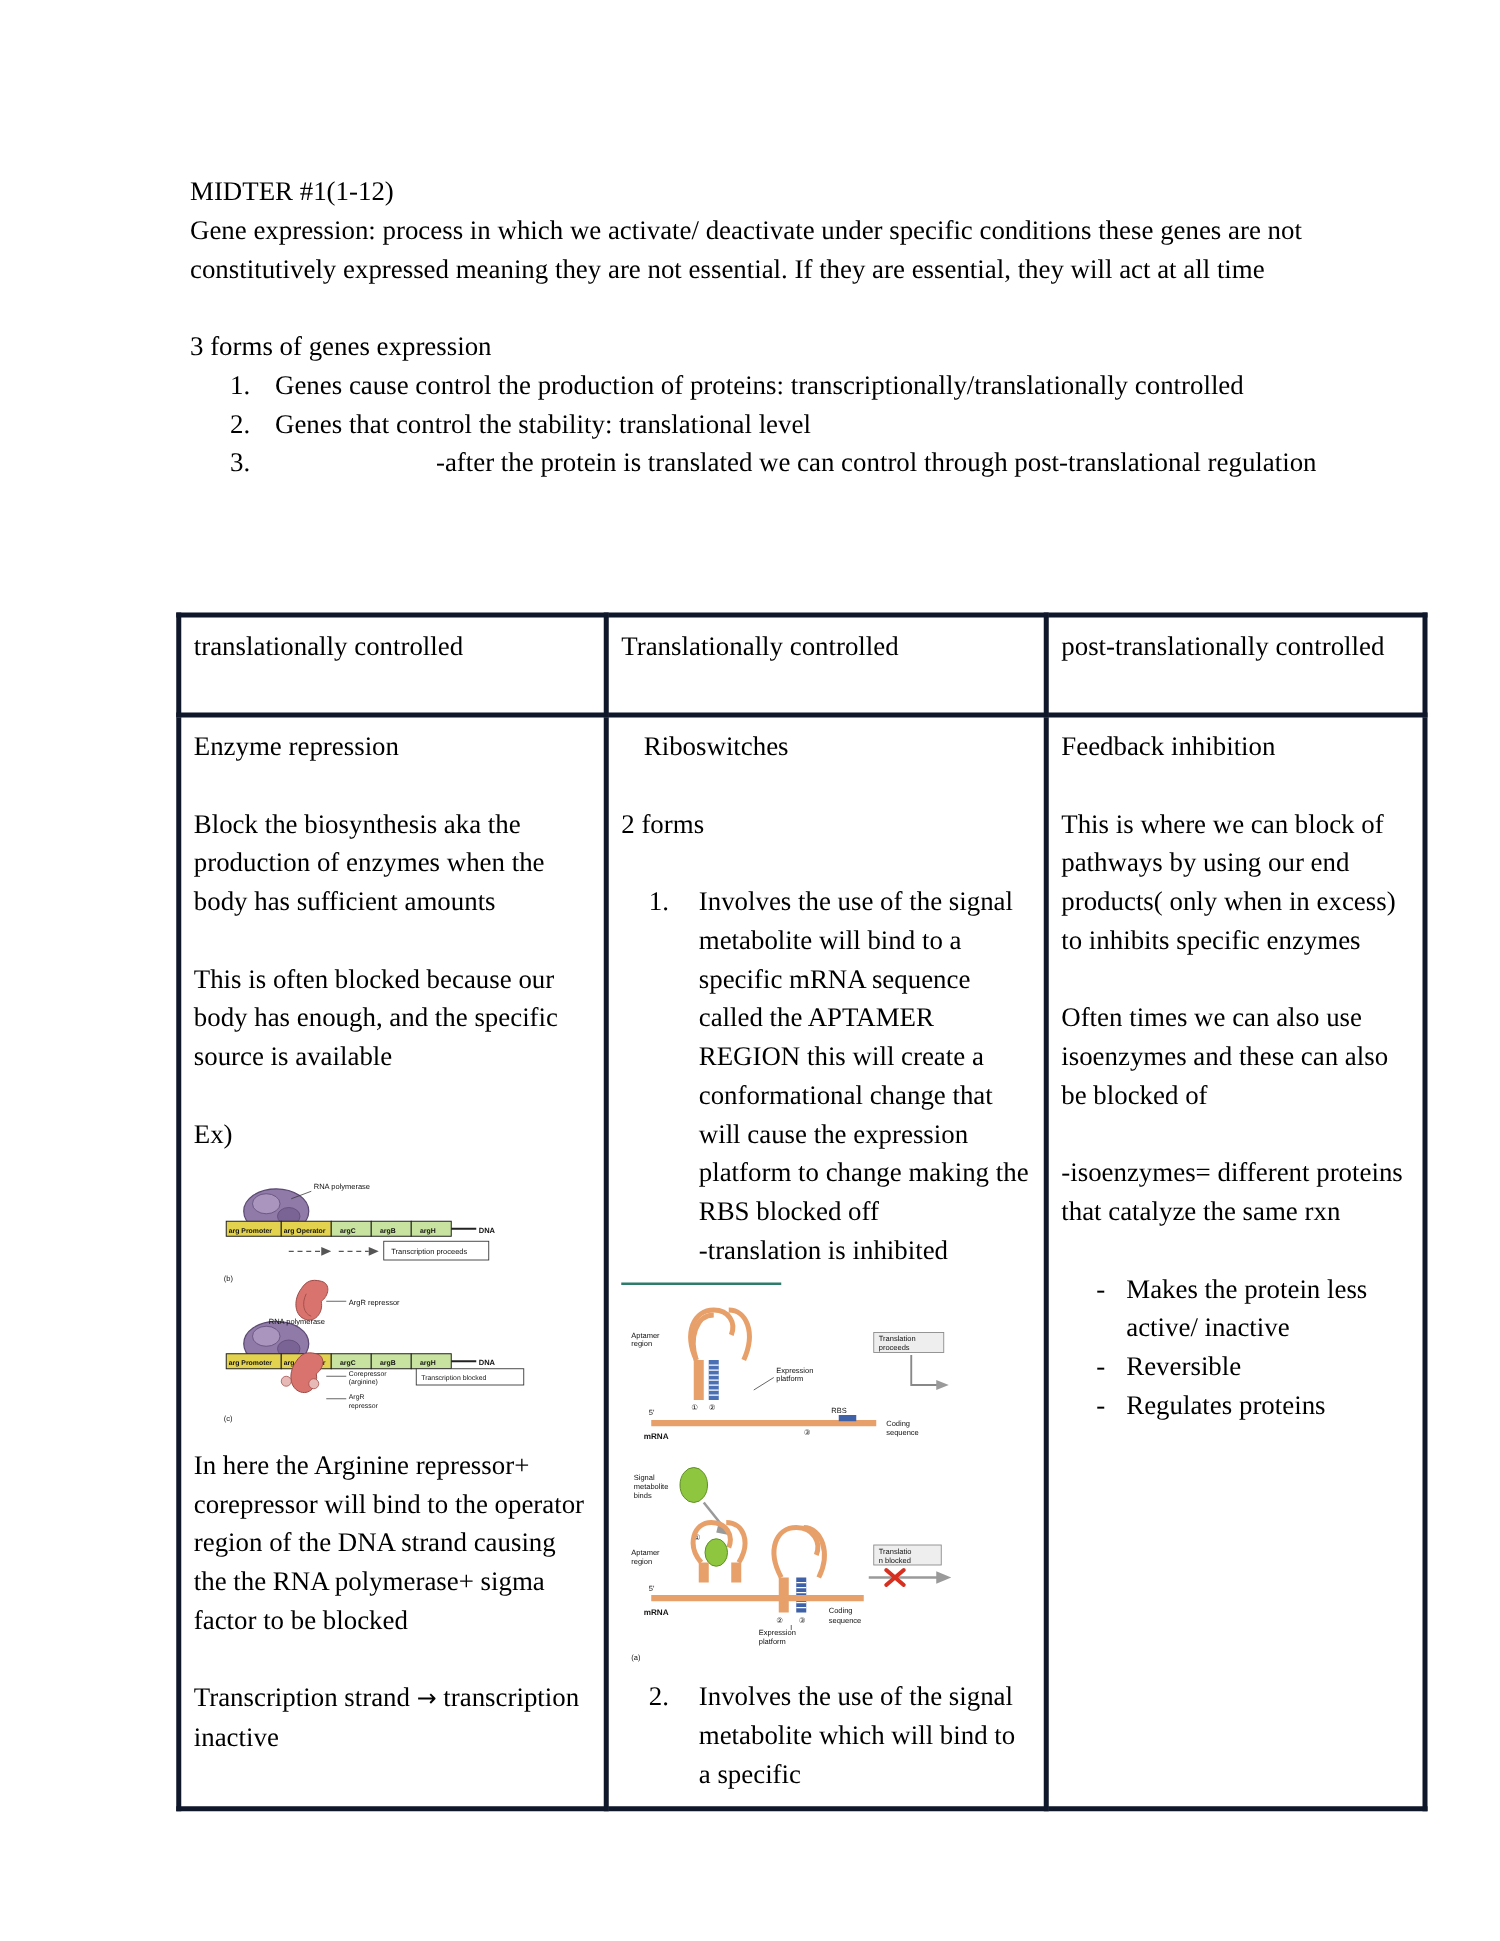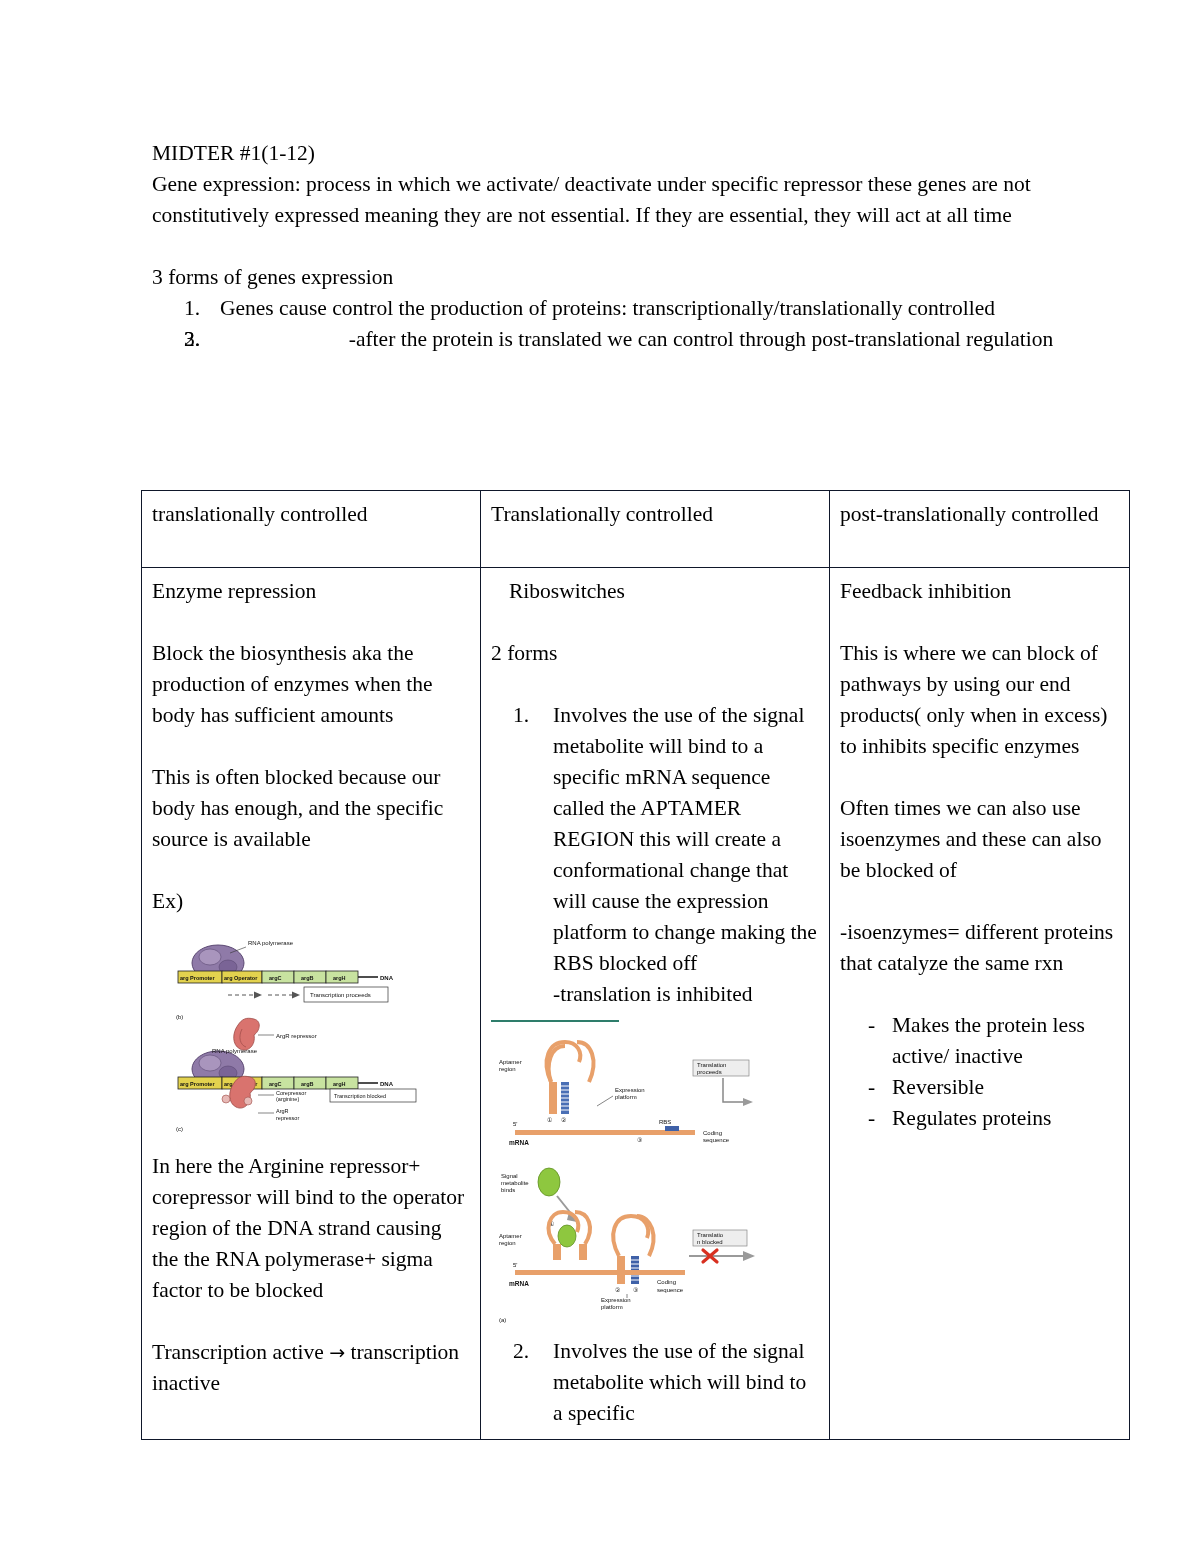--- a/index.html
+++ b/index.html
@@ -57,21 +57,21 @@
   
   table.maintable {
     position: absolute;
     left: 129px;
     top: 490px;
     width: 925px;
     border-collapse: collapse;
     table-layout: fixed;
   }
   table.maintable td {
-    border: 1px solid #0f172a;
+    border: 4px solid #0f172a;
     vertical-align: top;
     padding: 8px 10px 10px 10px;
     font-size: 21.5px;
     line-height: 31px;
   }
   td.c1 { width: 318px; }
   td.c2 { width: 328px; }
   td.c3 { width: 279px; }
   .hdrcell { height: 58px; }
   .bold { font-weight: normal; }
@@ -130,30 +130,31 @@
     font-family: "Liberation Sans", sans-serif;
   }
 </style>
 </head>
 <body>
 
 <div class="page">
 
   <div class="intro">
     <p>MIDTER #1(1-12)</p>
-    <p>Gene expression: process in which we activate/ deactivate under specific repressor these genes are not constitutively expressed meaning they are not essential. If they are essential, they will act at all time</p>
+    <p>Gene expression: process in which we activate/ deactivate under specific conditions these genes are not constitutively expressed meaning they are not essential. If they are essential, they will act at all time</p>
     <div class="blank"></div>
     <p>3 forms of genes expression</p>
     <ol class="forms">
       <li>
         <span class="num">1.</span>
         <span>Genes cause control the production of proteins: transcriptionally/translationally controlled</span>
       </li>
       <li>
         <span class="num">2.</span>
+        <span>Genes that control the stability: translational level</span>
       </li>
       <li>
         <span class="num">3.</span>
         <div class="sub-dash2">-after the protein is translated we can control through post-translational regulation</div>
       </li>
     </ol>
   </div>
 
   <table class="maintable">
     <tbody>
@@ -244,21 +245,21 @@
             <line x1="88" y1="190" x2="104" y2="190" stroke="#333" stroke-width="0.6"></line>
             <text x="106" y="190" font-size="5.5" fill="#111" font-family="Liberation Sans, sans-serif">ArgR</text>
             <text x="106" y="197" font-size="5.5" fill="#111" font-family="Liberation Sans, sans-serif">repressor</text>
             <text x="6" y="208" font-size="6" fill="#111" font-family="Liberation Sans, sans-serif">(c)</text>
           </svg>
         </div>
 
         <div>In here the Arginine repressor+ corepressor will bind to the operator region of the DNA strand causing the the RNA polymerase+ sigma factor to be blocked</div>
         <div class="gap"></div>
         <div>
-          <span>Transcription active </span><span class="arrow">→</span>
+          <span>Transcription strand </span><span class="arrow">→</span>
           <span>transcription inactive</span>
         </div>
       </td>
 
       <td class="c2">
         <div class="bold indent-title">Riboswitches</div>
         <div class="gap"></div>
         <div>2 forms</div>
         <div class="gap"></div>
         <ol class="inner">

